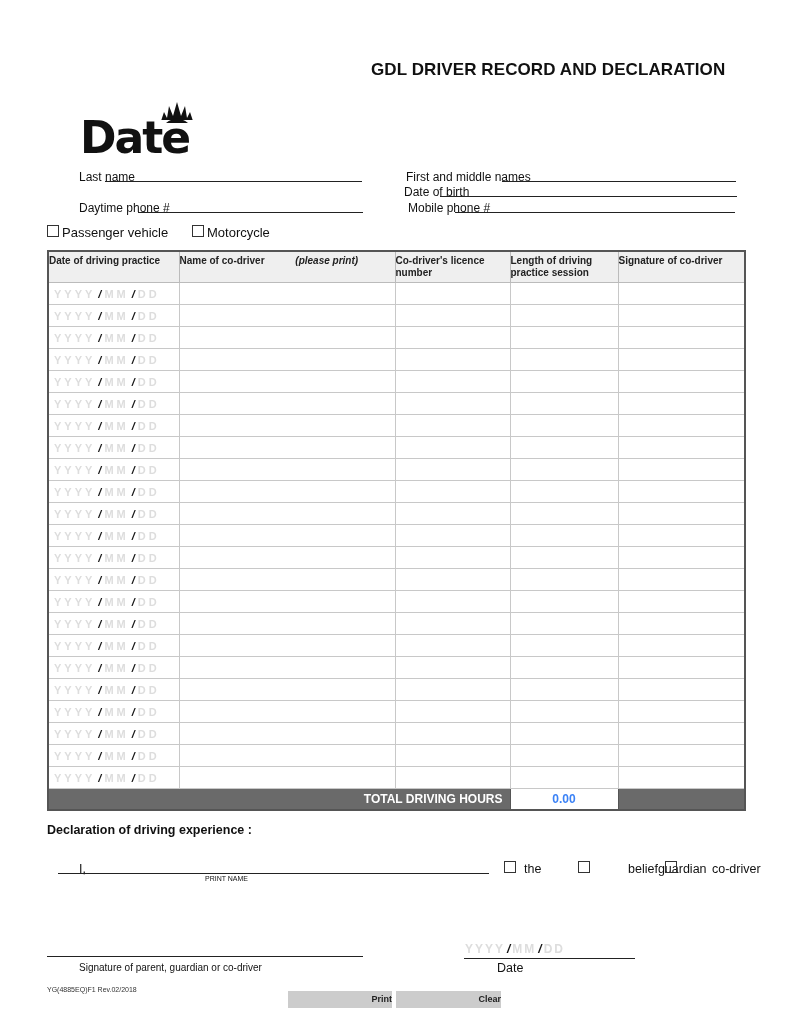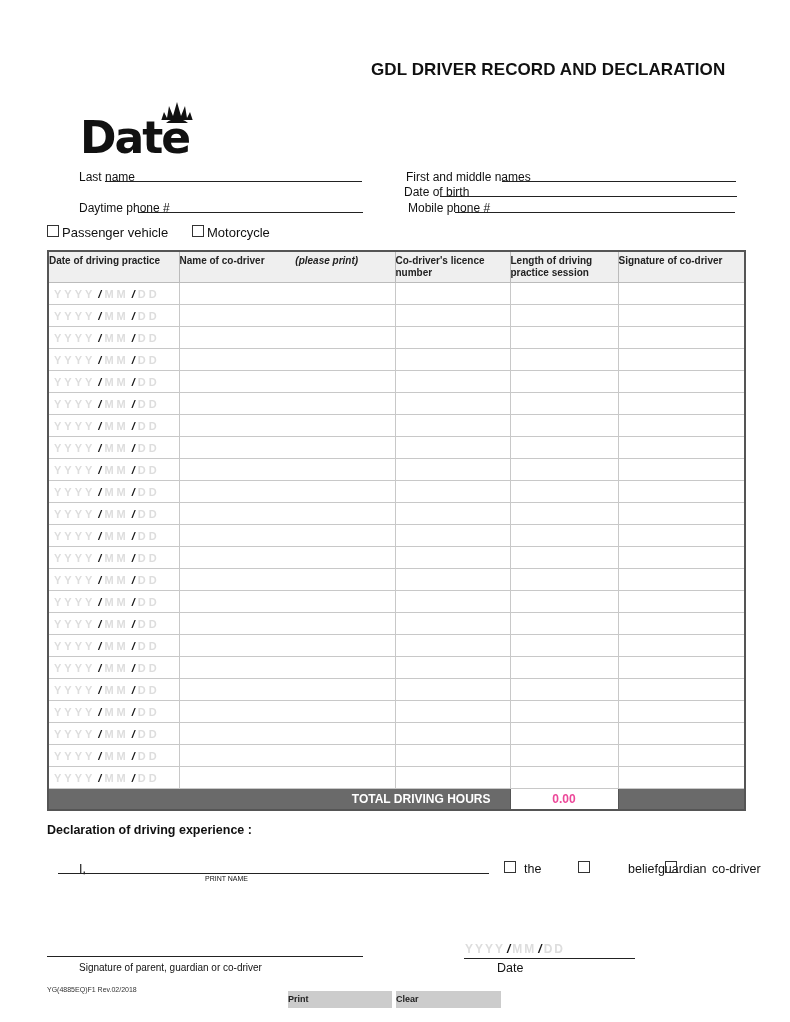--- a/index.html
+++ b/index.html
@@ -15,30 +15,30 @@
   .cb { position: absolute; width: 12px; height: 12px; border: 1px solid #333; background: #fff; }
   .vtype { font-size: 13px; white-space: nowrap; }
 
   table.log { position: absolute; left: 47px; top: 250px; width: 697px; border-collapse: collapse; border: 2px solid #555; table-layout: fixed; }
   table.log th { background: #efefef; font-size: 10px; font-weight: bold; text-align: left; vertical-align: top; padding: 3px 0; height: 30px; border: 1px solid #bbb; line-height: 12px; color: #222; }
   table.log th i { font-style: italic; margin-left: 28px; }
   table.log td { height: 22px; border: 1px solid #c8c8c8; padding: 0; font-size: 11px; }
   .datecell { color: #ddd; font-weight: bold; letter-spacing: 3px; padding-left: 5px !important; white-space: nowrap; overflow: hidden; font-size: 12px; }
   .datecell .slash { color: #111; font-style: italic; letter-spacing: 0; margin: 0 3px; }
   tr.total td { background: #6a6a6a; height: 21px; border: 1px solid #555; }
-  tr.total td.total-label { color: #fff; font-weight: bold; text-align: right; padding-right: 19px; font-size: 12px; }
-  tr.total td.total-value { background: #fff; text-align: center; font-weight: bold; font-size: 12px; color: #ec4899; }
+  tr.total td.total-label { color: #fff; font-weight: bold; text-align: right; padding-right: 7px; font-size: 12px; }
+  tr.total td.total-value { background: #fff; text-align: center; font-weight: bold; font-size: 12px; color: #3b82f6; }
 
   .decl-h { left: 47px; top: 823px; font-size: 12.5px; font-weight: bold; }
   .para { left: 47px; top: 889px; font-size: 12.5px; line-height: 18px; width: 700px; }
   .printname { left: 205px; top: 875px; font-size: 7px; }
   .dateph { left: 465px; top: 942px; font-size: 12px; color: #ddd; font-weight: bold; letter-spacing: 2px; white-space: nowrap; }
   .dateph .slash { color: #111; font-style: italic; letter-spacing: 0; margin: 0 2px; }
   .small { font-size: 7px; color: #333; }
-  .btn { position: absolute; background: #cccccc; border: none; font-family: "Liberation Sans", sans-serif; font-size: 9px; font-weight: bold; color: #222; text-align: left; line-height: 17px; height: 17px; cursor: pointer; }
+  .btn { position: absolute; background: #cccccc; border: none; font-family: "Liberation Sans", sans-serif; font-size: 9px; font-weight: bold; color: #222; text-align: right; line-height: 17px; height: 17px; cursor: pointer; }
 </style>
 </head>
 <body>
 
 <div class="abs title">GDL DRIVER RECORD AND DECLARATION</div>
 
 <div class="abs logo">
   <svg width="38" height="22" viewBox="0 0 38 22">
     <path d="M2 22 L6 10 L9 16 L11 4 L15 14 L19 0 L23 14 L27 4 L29 16 L32 10 L36 22 Z" fill="#111"></path>
     <rect x="0" y="18" width="38" height="4" fill="#fff"></rect>

